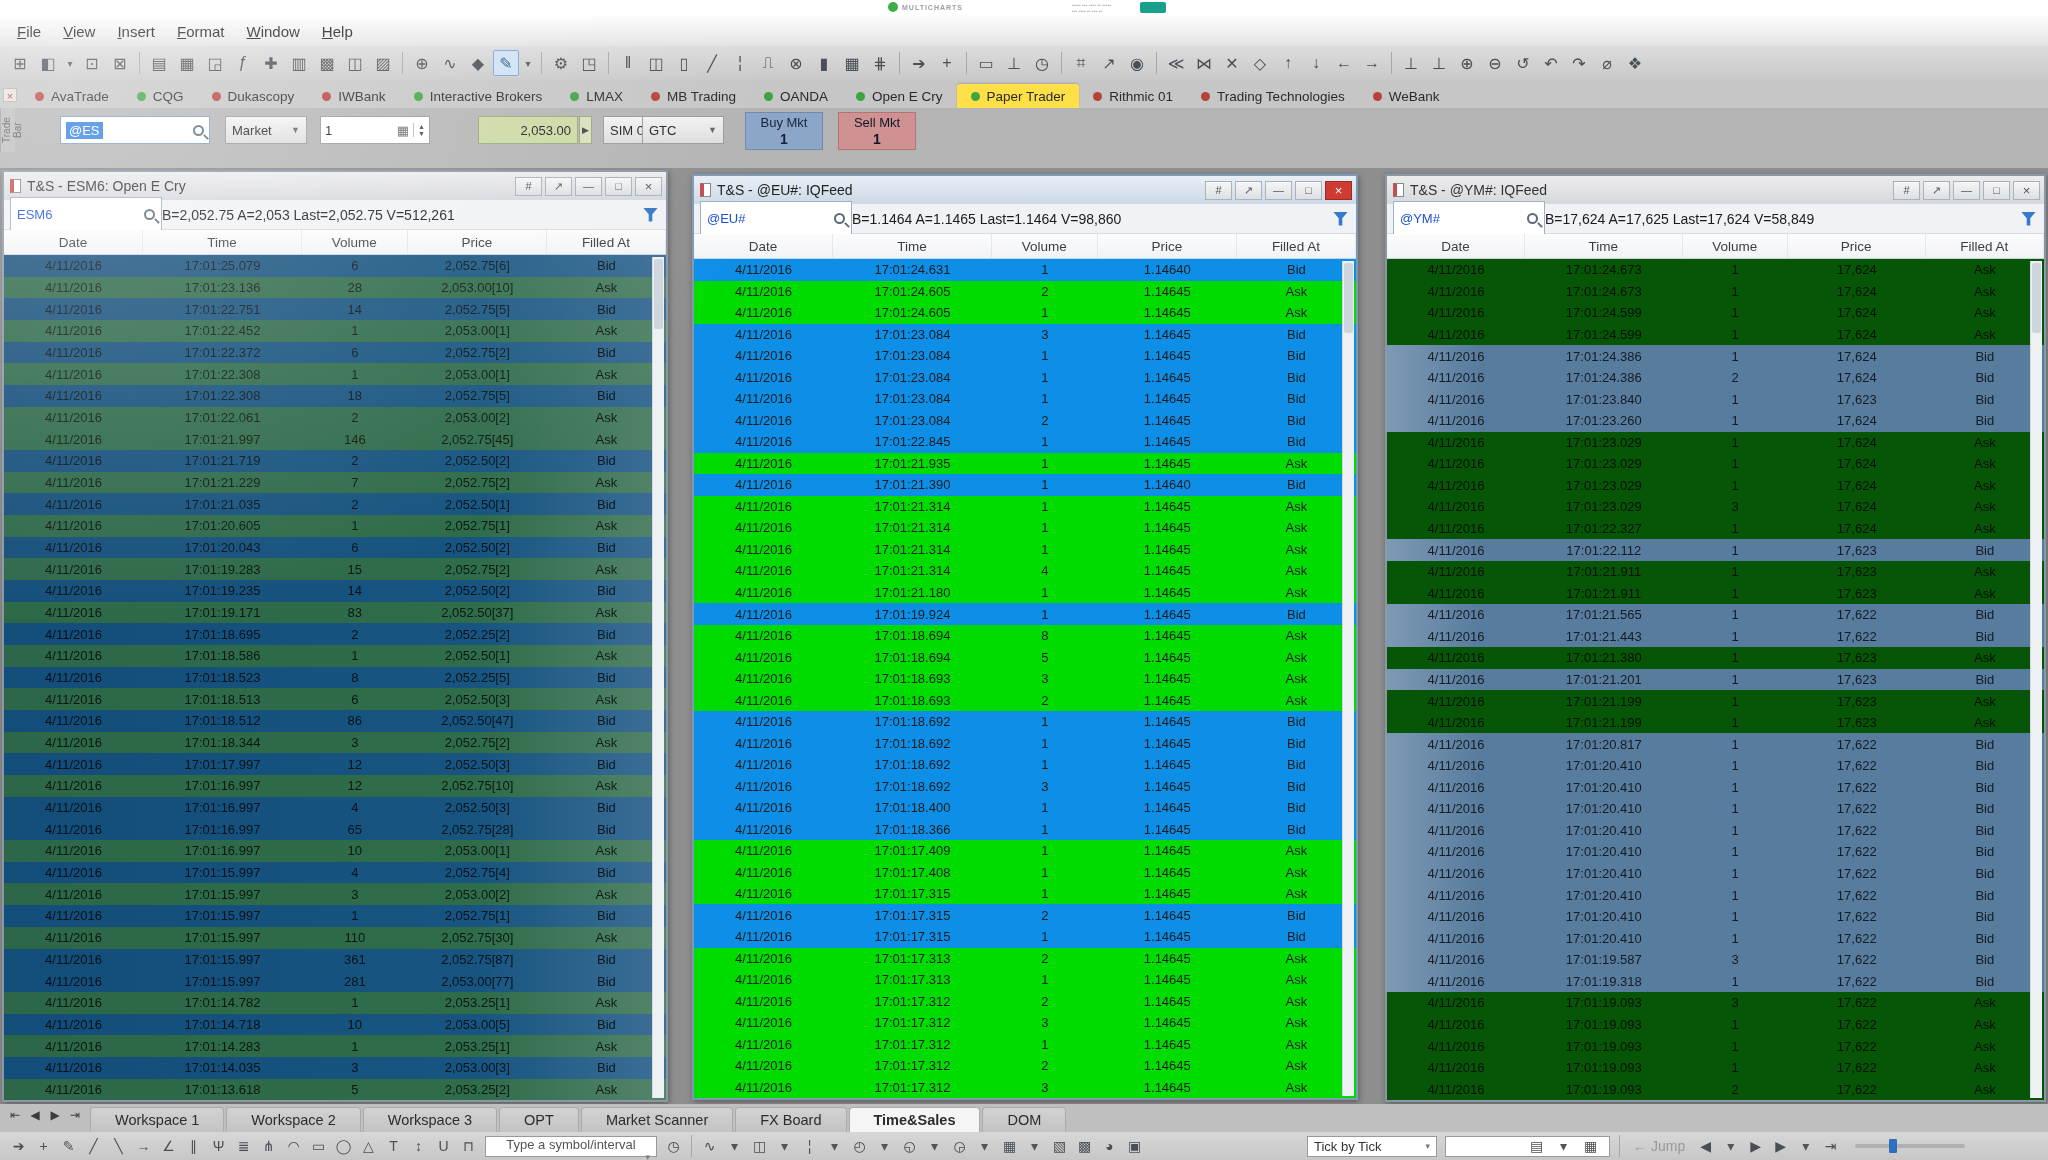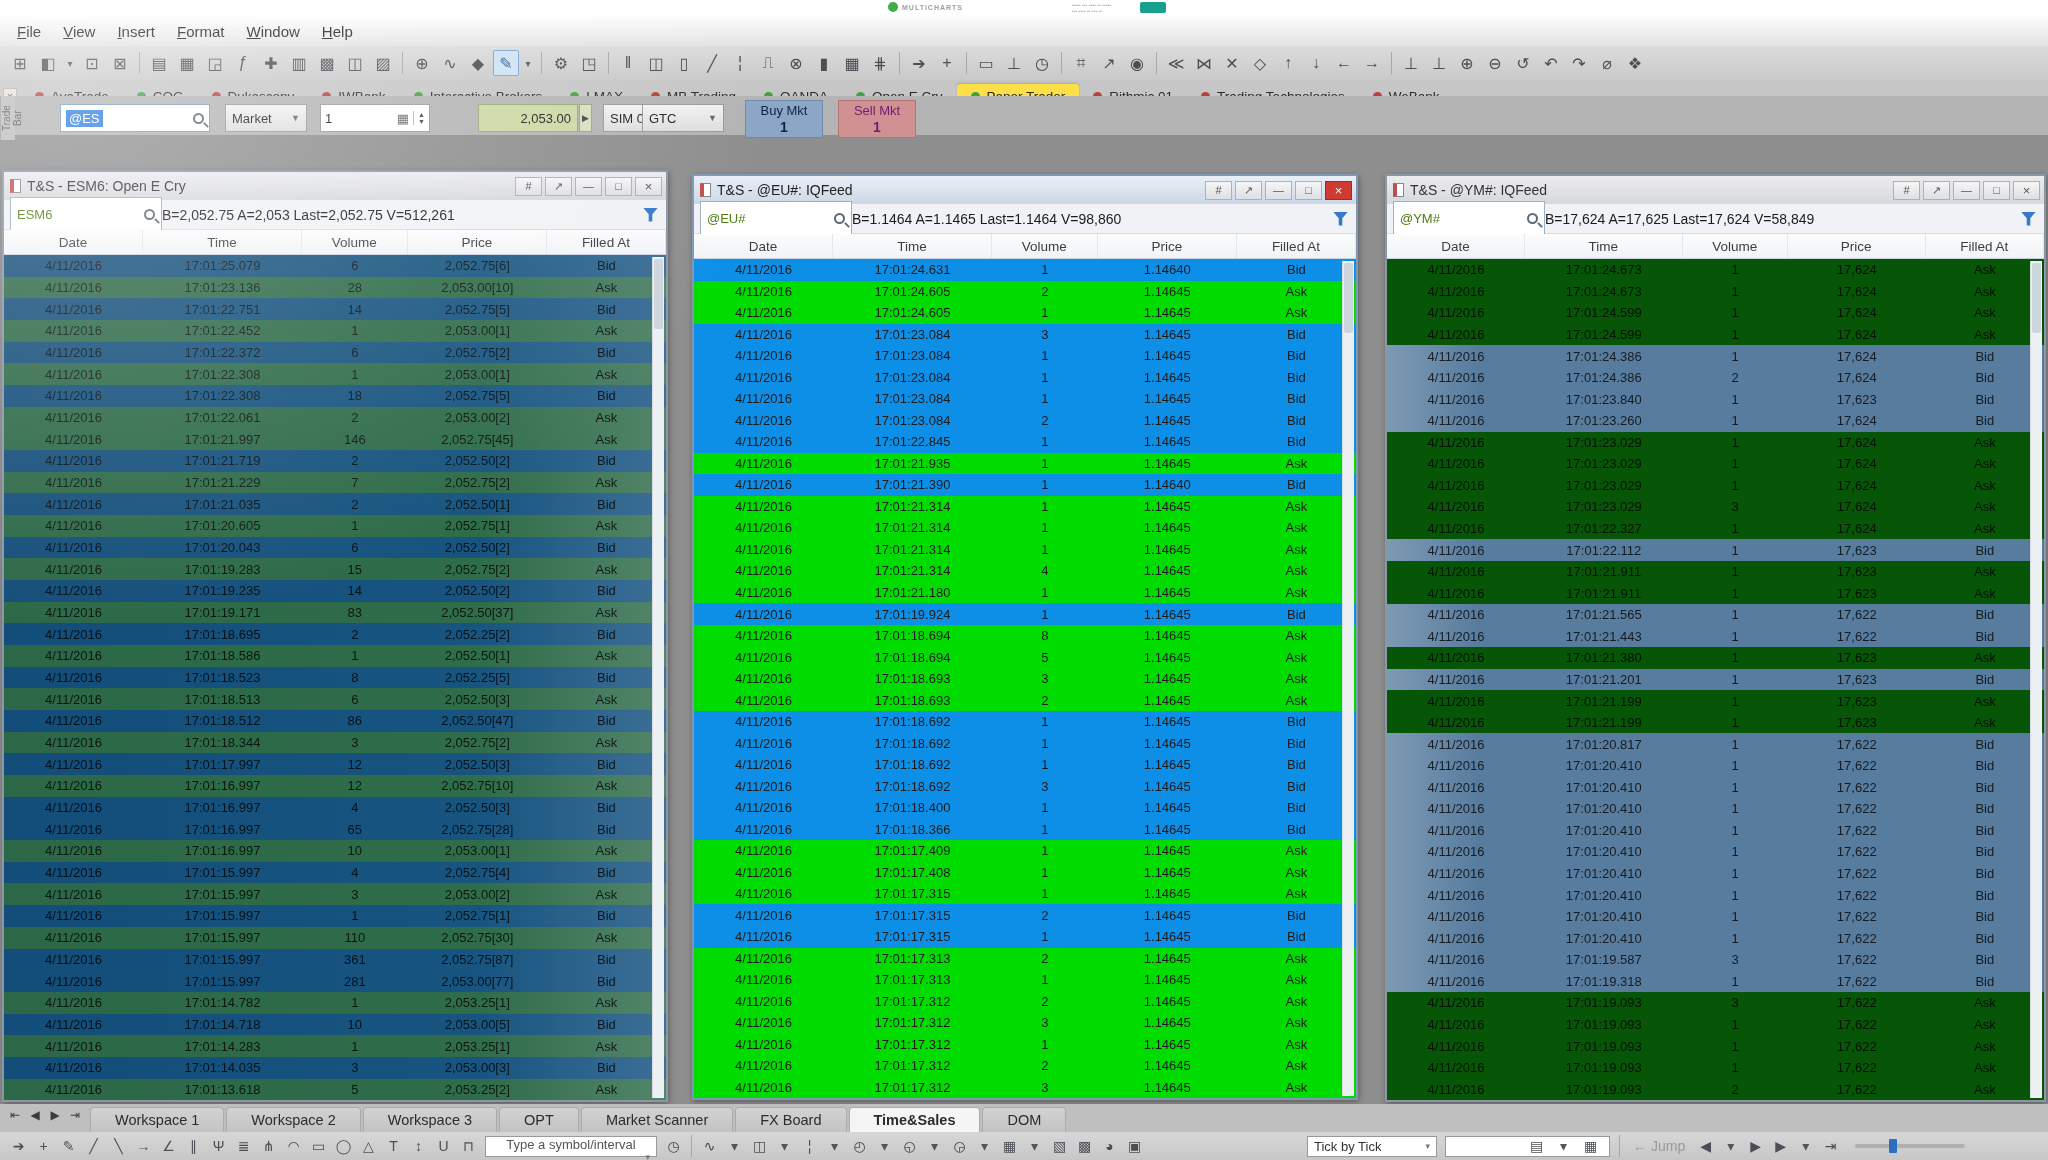--- a/index.html
+++ b/index.html
@@ -28,56 +28,56 @@
 
   
   .broker-bar { position:absolute; left:0; top:80px; width:2048px; height:28px; background:#c6c6c6; display:flex; align-items:flex-end; z-index:3; }
   .broker-close { width:14px; height:14px; margin:0 4px 6px 3px; color:#b03a30; font-size:11px; line-height:14px; text-align:center; background:#e7e2de; border:1px solid #b9b2ac; }
   .btab { display:inline-flex; align-items:center; gap:7px; height:24px; padding:0 14px; font-size:13.5px; color:#2a2a2a; border-radius:3px 3px 0 0; }
   .btab.active { background:#fde047; box-shadow:0 -1px 2px rgba(0,0,0,0.15); }
   .bdot { width:9px; height:9px; border-radius:50%; display:inline-block; }
   .bdot.red { background:#b8413a; } .bdot.green { background:#3fa33f; }
 
   
-  .trade-bar { position:absolute; left:0; top:96px; width:2048px; height:39px; background:#b4b4b4; z-index:3; }
+  .trade-bar { position:absolute; left:0; top:108px; width:2048px; height:60px; background:#b4b4b4; z-index:3; }
   .vlabel { position:absolute; left:0; top:0; width:15px; height:44px; writing-mode:vertical-rl; transform:rotate(180deg); font-size:10px; color:#5a5a5a; text-align:center; background:#bdbdbd; border-right:1px solid #9e9e9e; }
   .sym-field { position:absolute; left:60px; top:8px; width:150px; height:28px; background:#fff; border:1px solid #7c9cc0; display:flex; align-items:center; padding:0 5px; }
   .sym-sel { background:#2f7fe0; color:#fff; font-size:13px; padding:1px 3px; }
   .mag { width:11px; height:11px; border:2px solid #5b6a77; border-radius:50%; position:relative; margin-left:auto; }
   .mag::after { content:""; position:absolute; width:6px; height:2px; background:#5b6a77; transform:rotate(45deg); left:8px; top:9px; }
   .combo { position:absolute; height:28px; top:8px; background:linear-gradient(#f2f2f2,#ddd); border:1px solid #9a9a9a; display:flex; align-items:center; font-size:13px; color:#222; padding:0 6px; }
   .combo .arr { margin-left:auto; font-size:9px; color:#666; padding-left:8px; }
   .qty-field { position:absolute; left:320px; top:8px; width:110px; height:28px; background:#fff; border:1px solid #9a9a9a; display:flex; align-items:center; padding:0 4px; font-size:13px; }
   .calc { margin-left:auto; font-size:13px; color:#666; }
   .spin { display:flex; flex-direction:column; font-size:7px; color:#444; margin-left:4px; border-left:1px solid #bbb; padding-left:4px; }
   .price-field { position:absolute; left:478px; top:8px; width:100px; height:28px; background:#ccd9a4; border:1px solid #99a87c; display:flex; align-items:center; justify-content:flex-end; padding:0 6px; font-size:13px; color:#222; }
   .price-arrow { position:absolute; left:579px; top:8px; width:13px; height:28px; background:#d7e0bd; border:1px solid #99a87c; font-size:9px; display:flex; align-items:center; justify-content:center; color:#444; }
   .order-btn { position:absolute; top:4px; width:78px; height:38px; display:flex; flex-direction:column; align-items:center; justify-content:center; font-size:13px; border:1px solid #8a8a8a; line-height:16px; }
   .order-btn b { font-size:14px; }
   .buy { left:745px; background:#8ba6c7; color:#15243d; border-color:#6e8bad; }
-  .sell { left:838px; background:#cf9191; color:#701a75; border-color:#b37474; }
+  .sell { left:838px; background:#cf9191; color:#0f172a; border-color:#b37474; }
 
   
   .desktop { position:absolute; left:0; top:152px; width:2048px; height:952px; background:#8e8e8e; }
   .ts-window { position:absolute; display:flex; flex-direction:column; border:2px solid #8a97a6; background:#f2f2f2; box-shadow:1px 2px 6px rgba(0,0,0,0.35); }
   .ts-window.active { border-color:#7f98b5; }
   .win-left  { left:2px;   top:18px; width:666px; height:932px; }
   .win-center{ left:692px; top:22px; width:666px; height:926px; }
   .win-right { left:1385px;top:22px; width:661px; height:928px; }
 
   .wtitle { height:28px; display:flex; align-items:center; padding:0 4px 0 6px; background:linear-gradient(#ececee,#d5d8dc); font-size:14px; color:#333; flex:0 0 auto; }
   .active .wtitle { background:linear-gradient(#e9eff7,#ccd8e6); color:#222; }
   .wicon { width:11px; height:14px; background:#fff; border:1px solid #888; border-left:4px solid #c0504d; margin-right:6px; flex:0 0 auto; }
   .wbtns { margin-left:auto; display:flex; gap:3px; }
   .wbtn { width:27px; height:19px; background:linear-gradient(#f6f6f6,#dcdfe3); border:1px solid #aab2ba; font-size:11px; color:#555; display:flex; align-items:center; justify-content:center; }
   .wbtn.close { font-size:13px; }
   .active .wbtn.close { background:#cf3b30; color:#fff; border-color:#9e2a22; }
 
   .wsymrow { height:30px; display:flex; align-items:center; background:#f0f2f5; padding:0 8px 0 6px; flex:0 0 auto; border-bottom:1px solid #d7dce2; }
-  .wsyminput { width:152px; height:35px; background:#fff; border:1px solid #9cb0c6; display:flex; align-items:center; padding:0 6px; font-size:13px; color:#4d7c0f; flex:0 0 auto; }
+  .wsyminput { width:152px; height:35px; background:#fff; border:1px solid #9cb0c6; display:flex; align-items:center; padding:0 6px; font-size:13px; color:#1d4ed8; flex:0 0 auto; }
   .wquote { font-size:14px; color:#1b1b1b; }
   .funnel { margin-left:auto; width:15px; height:14px; background:#3579c8; clip-path:polygon(0 0,100% 0,62% 48%,62% 100%,38% 100%,38% 48%); flex:0 0 auto; }
 
   .whead { height:25px; display:flex; align-items:center; background:linear-gradient(#fcfcfc,#f1f3f6); border-bottom:1px solid #c9d4e2; font-size:13.5px; color:#3a3f45; flex:0 0 auto; }
   .hcell { text-align:center; border-right:1px solid #e2e8f0; height:100%; display:flex; align-items:center; justify-content:center; }
 
   .wrows { flex:1 1 auto; display:flex; flex-direction:column; overflow:hidden; position:relative; }
   .trow { flex:1 1 auto; display:flex; align-items:center; font-size:13px; color:#1c1c1c; }
   .cell { text-align:center; }
   .c0,.h0 { width:21%; } .c1,.h1 { width:24%; } .c2,.h2 { width:16%; } .c3,.h3 { width:21%; } .c4,.h4 { width:18%; }

